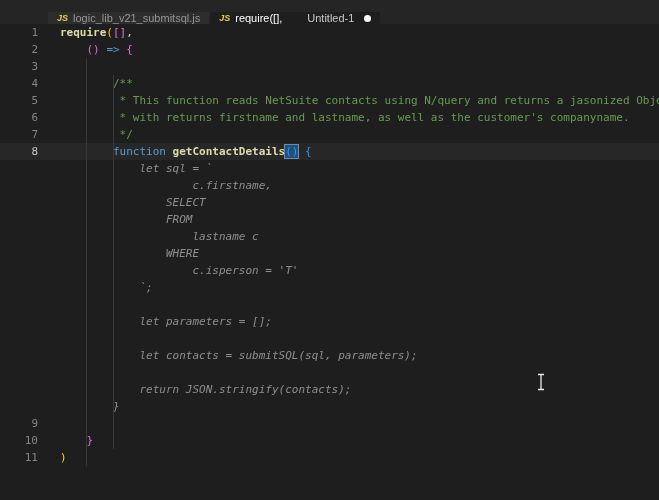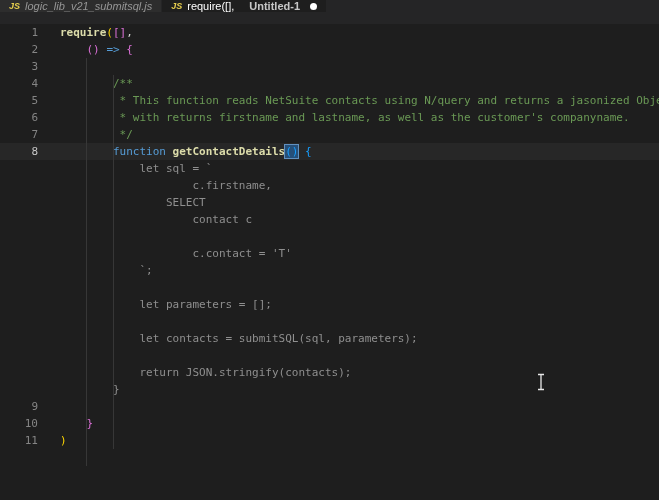--- a/index.html
+++ b/index.html
@@ -4,38 +4,39 @@
 <style>
   * { margin:0; padding:0; box-sizing:border-box; }
   html,body { width:659px; height:500px; overflow:hidden; }
   body {
     position:relative;
     background:var(--bg,#1e1e1e);
     font-family:"Liberation Sans", sans-serif;
   }
   
   .tabbar {
-    display:flex; height:24px; align-items:flex-start;
+    display:flex; height:24px; align-items:flex-end;
     background:var(--tabbar-bg,#252526);
+    padding-left:48px;
   }
   .tab {
     display:flex; align-items:center; gap:5px;
     padding:0 9px; font-size:11px; cursor:default; white-space:nowrap;
   }
   .tab.inactive {
     background:var(--tab-inactive-bg,#2d2d2d);
     color:var(--tab-inactive-fg,#969696);
     border-right:1px solid var(--tabbar-bg,#252526);
   }
   .tab.active {
     background:var(--tab-active-bg,#1e1e1e);
     color:var(--tab-active-fg,#ffffff);
   }
-  .tab-label.italic { font-style:italic; }
-  .tab-desc { opacity:0.75; margin-left:10px;font-weight:bold; }
+  .tab-label.italic { }
+  .tab-desc { opacity:0.75; margin-left:20px; }
   .js-icon {
     color:var(--js-icon,#e7cf4e); font-weight:bold; font-style:italic;
     font-size:9px; line-height:1;
   }
   .dot { width:7px; height:7px; border-radius:50%; background:#ffffff; margin-left:5px; }
   
   .editor {
     position:absolute; top:24px; left:0; right:0; bottom:0;
     font-family:"DejaVu Sans Mono","Liberation Mono",monospace;
     font-size:11px; line-height:17px; overflow:hidden;
@@ -53,21 +54,21 @@
   .tok-kw      { color:var(--keyword,#569cd6); }
   .tok-comment { color:var(--comment,#6a9955); }
   .tok-b1      { color:var(--bracket1,#ffd700); }
   .tok-b2      { color:var(--bracket2,#da70d6); }
   .tok-b3      { color:var(--bracket3,#179fff); }
   .tok-b3-box  {
     color:var(--bracket3,#179fff);
     background:var(--bracket-match-bg,#264f78);
     box-shadow:0 0 0 1px var(--bracket-match-border,#6190bf);
   }
-  .tok-ghost { color:var(--ghost,#8f8f8f); }
+  .tok-ghost { color:var(--ghost,#8f8f8f); font-style:italic; }
   .guide { position:absolute; width:1px; background:#373737; }
   .guide-1 { left:86px;  top:34px; height:408px; }
   .guide-2 { left:113px; top:51px; height:374px; }
   .ibeam { position:absolute; left:535px; top:373px; }
 </style>
 </head>
 <body>
 
 <div class="tabbar">
   <div class="tab inactive">
@@ -125,28 +126,33 @@
       <div class="row">
         <div class="gutter"></div>
         <div class="code"><span class="tok-ghost">                    c.firstname,</span></div>
       </div>
       <div class="row">
         <div class="gutter"></div>
         <div class="code"><span class="tok-ghost">                SELECT</span></div>
       </div>
       <div class="row">
         <div class="gutter"></div>
-        <div class="code"><span class="tok-ghost">                    contact c</span></div>
-      </div>
-      <div class="row">
-        <div class="gutter"></div>
-      </div>
-      <div class="row">
-        <div class="gutter"></div>
-        <div class="code"><span class="tok-ghost">                    c.contact = 'T'</span></div>
+        <div class="code"><span class="tok-ghost">                FROM</span></div>
+      </div>
+      <div class="row">
+        <div class="gutter"></div>
+        <div class="code"><span class="tok-ghost">                    lastname c</span></div>
+      </div>
+      <div class="row">
+        <div class="gutter"></div>
+        <div class="code"><span class="tok-ghost">                WHERE</span></div>
+      </div>
+      <div class="row">
+        <div class="gutter"></div>
+        <div class="code"><span class="tok-ghost">                    c.isperson = 'T'</span></div>
       </div>
       <div class="row">
         <div class="gutter"></div>
         <div class="code"><span class="tok-ghost">            `;</span></div>
       </div>
       <div class="row">
         <div class="gutter"></div>
         <div class="code"></div>
       </div>
       <div class="row">

